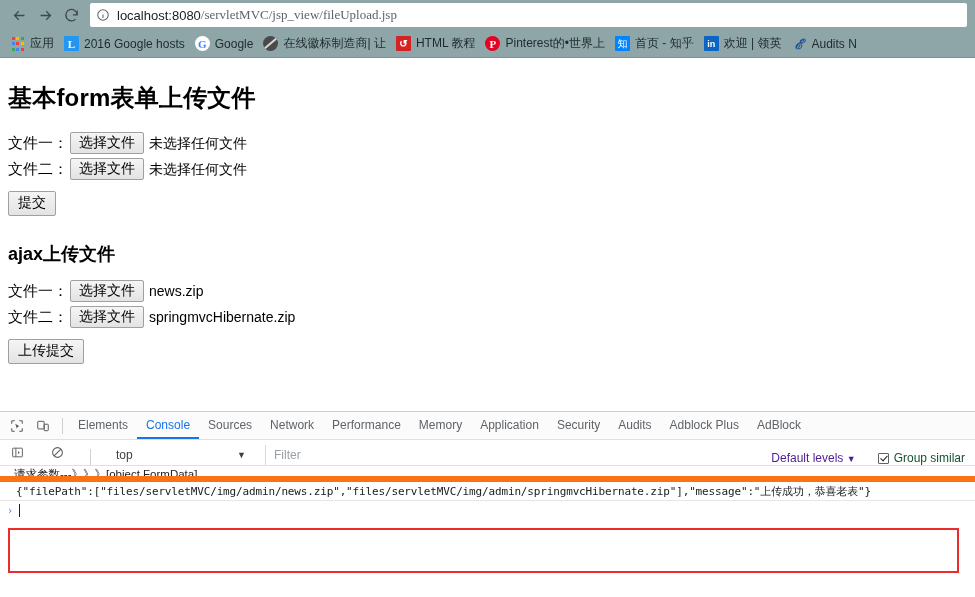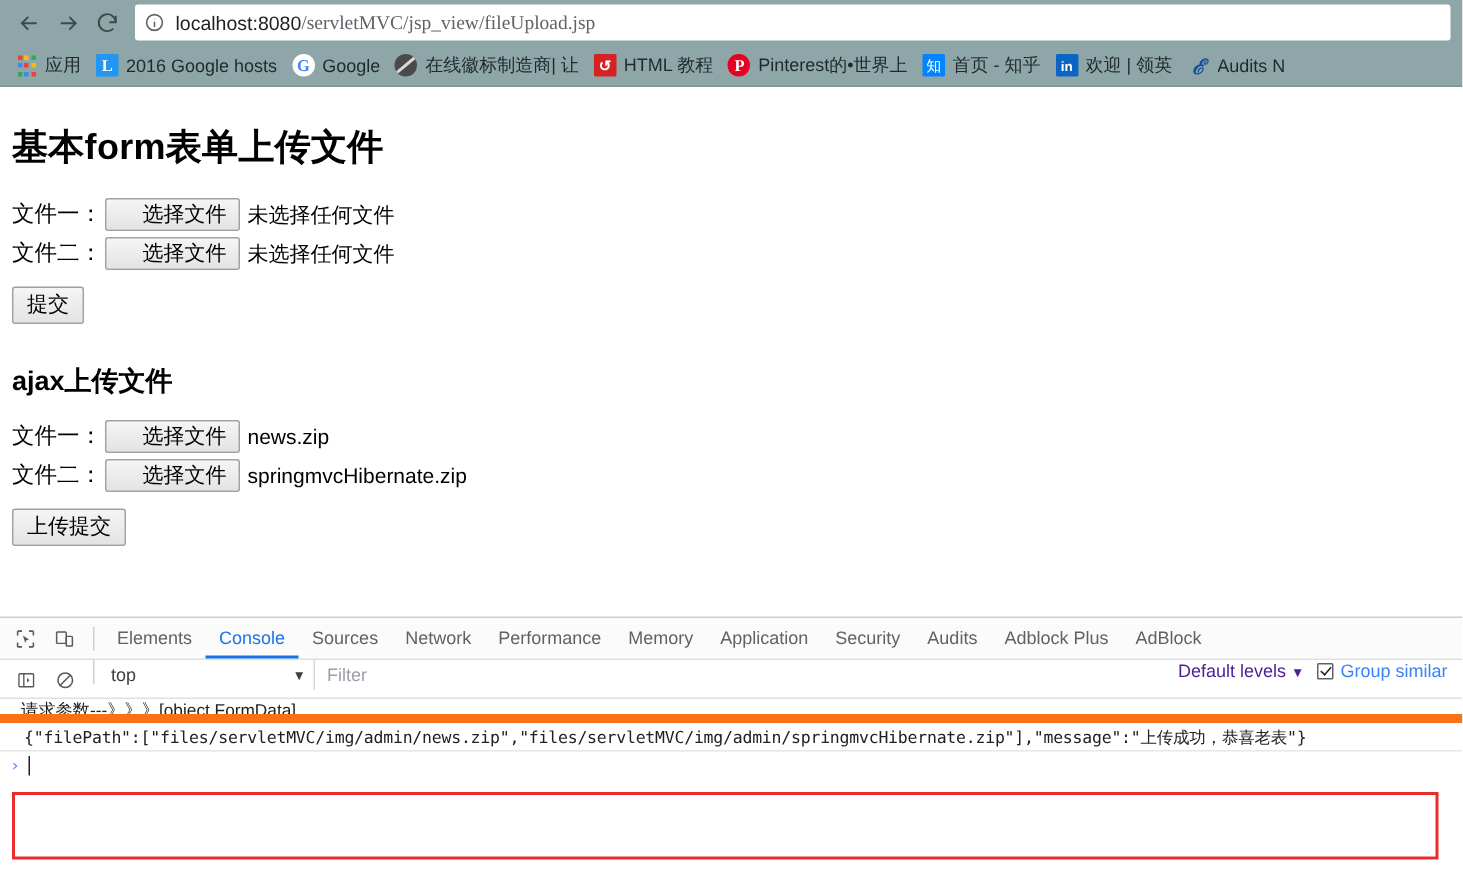--- a/index.html
+++ b/index.html
@@ -119,21 +119,21 @@
     margin-bottom: 4px;
     font-size: 15px;
     line-height: 20px;
   }
   .file-label { color: #000; }
   .file-btn {
     border: 1px solid #a0a0a0;
     background: linear-gradient(#f5f5f5, #e3e3e3);
     border-radius: 2px;
     font-size: 14px;
-    padding: 1px 8px 2px 24px;
+    padding: 1px 8px 2px 8px;
     margin: 0 5px 0 2px;
     color: #000;
     font-family: "Liberation Sans", sans-serif;
     line-height: 17px;
   }
   .file-status { font-size: 14px; color: #000; }
   .submit-btn {
     border: 1px solid #a0a0a0;
     background: linear-gradient(#f5f5f5, #e3e3e3);
     border-radius: 2px;
@@ -183,26 +183,27 @@
     flex: none;
   }
   .dt-tab.active {
     color: #1a73e8;
     border-bottom: 2px solid #1a73e8;
   }
 
   .dt-filterbar {
     height: 26px;
     display: flex;
-    align-items: flex-start;
+    align-items: flex-end;
     border-bottom: 1px solid #e0e0e0;
     background: #ffffff;
     padding-left: 4px;
     font-size: 12px;
     color: #5f6368;
+    gap: 14px;
   }
   .ctx-select {
     display: flex;
     align-items: center;
     justify-content: space-between;
     width: 140px;
     height: 20px;
     padding: 0 5px;
     font-size: 12px;
     color: #3c4043;
@@ -225,21 +226,21 @@
     font-size: 12px;
     color: #4c1d95;
     white-space: nowrap;
   }
   .group-similar {
     flex: none;
     display: flex;
     align-items: center;
     padding-right: 10px;
     font-size: 12px;
-    color: #3b82f6;
+    color: #14532d;
     white-space: nowrap;
   }
   .chk {
     width: 11px; height: 11px;
     border: 1px solid #5f6368;
     border-radius: 1px;
     margin-right: 5px;
     position: relative;
     background: #fff;
     flex: none;

